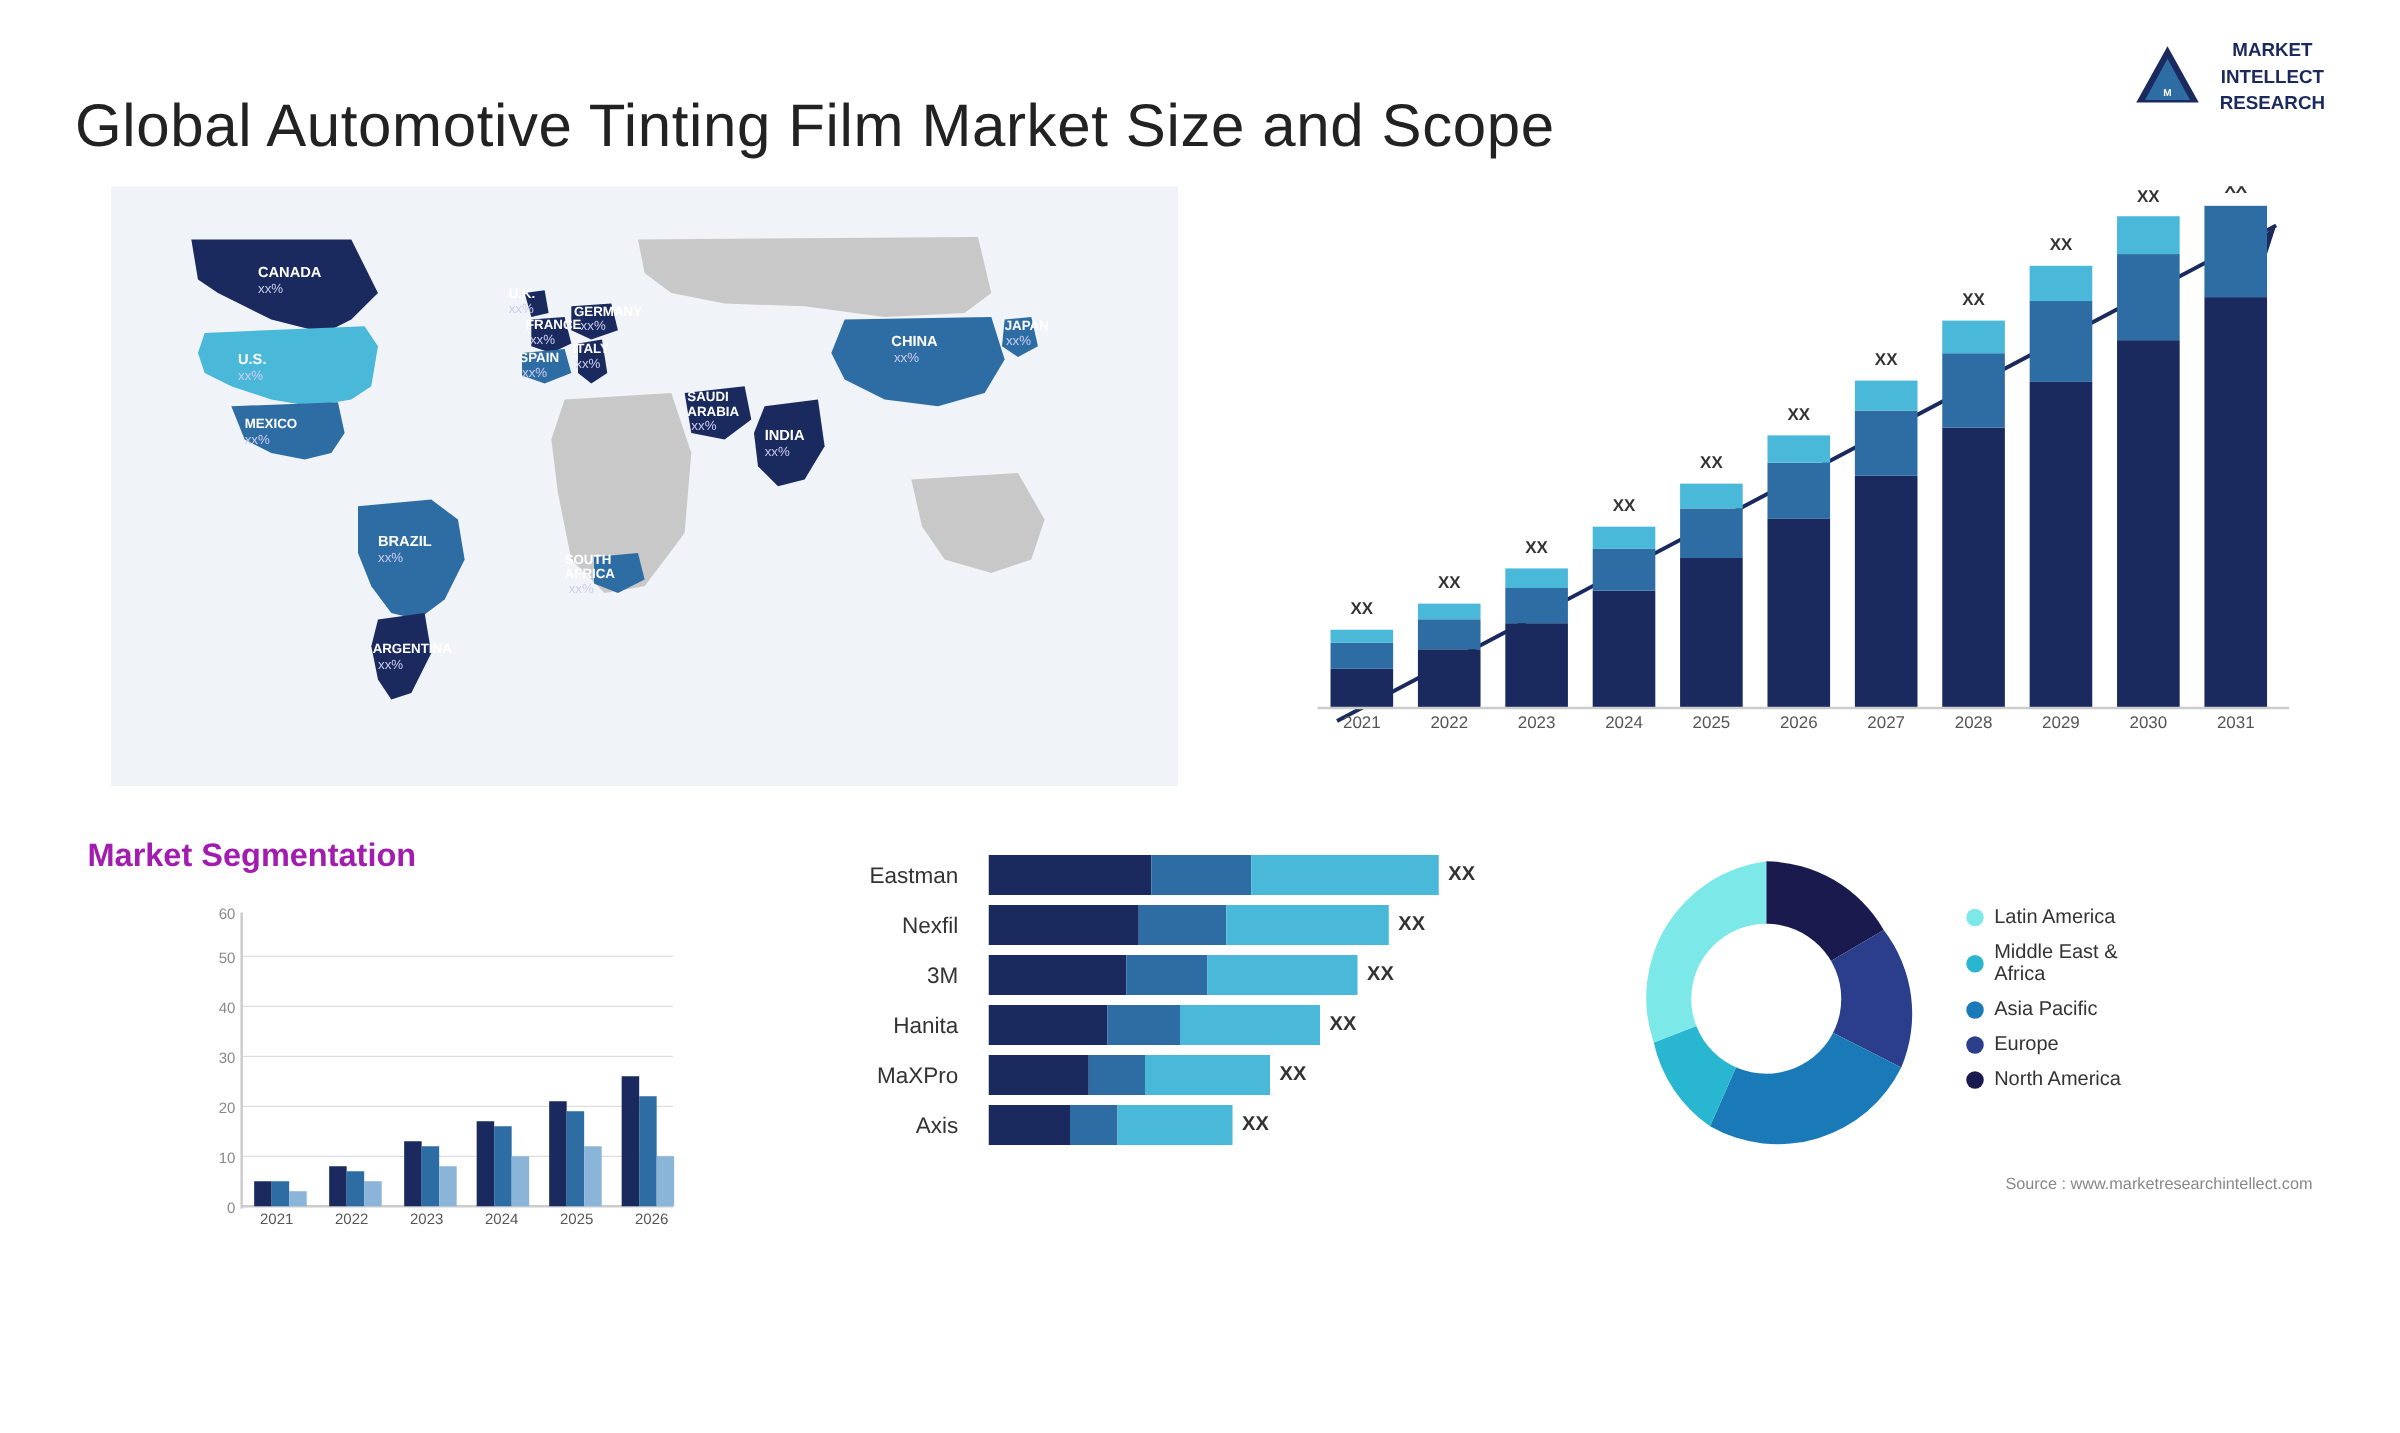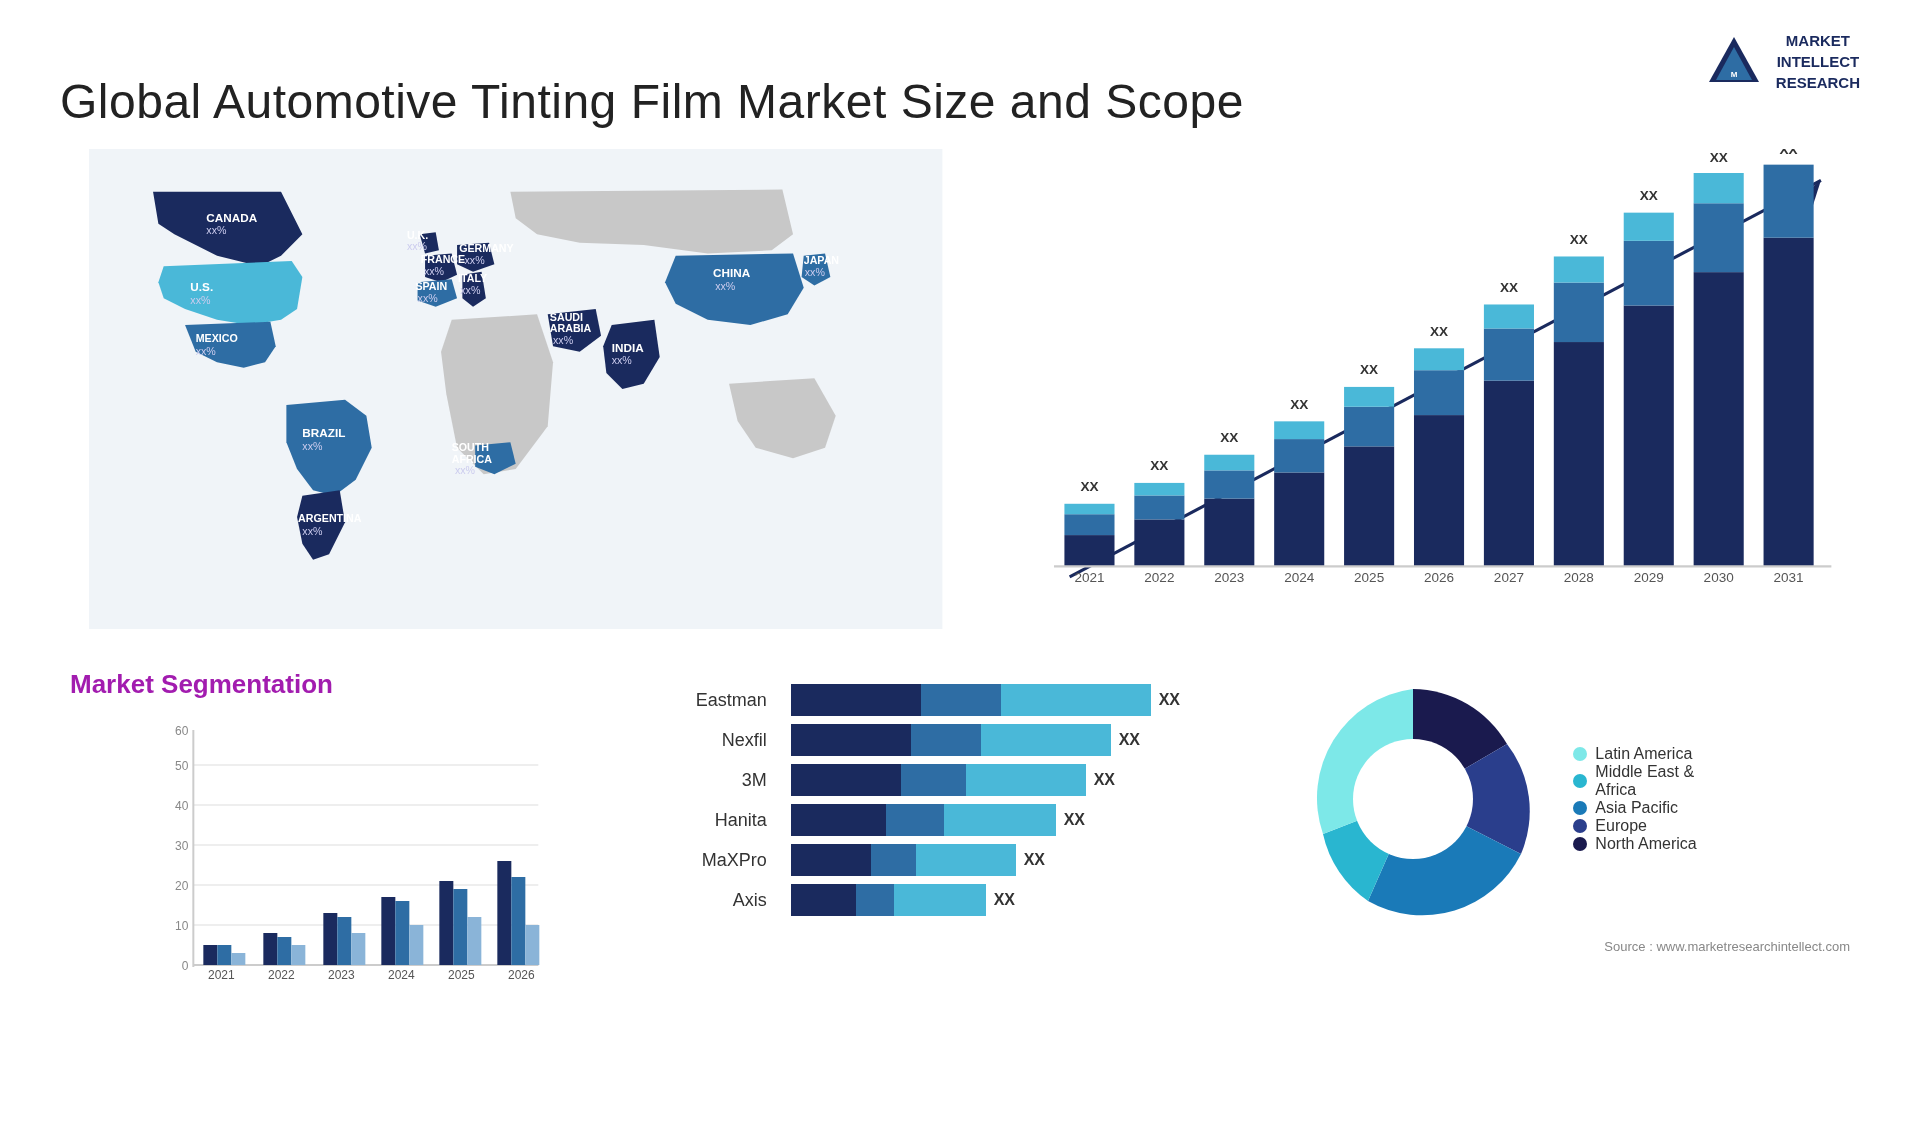--- a/index.html
+++ b/index.html
@@ -152,20 +152,21 @@
       padding: 10px;
     }
     .donut-container {
       display: flex;
       align-items: center;
       gap: 30px;
     }
     .donut-legend {
       display: flex;
       flex-direction: column;
+      gap: 10px;
     }
     .donut-legend-item {
       display: flex;
       align-items: center;
       gap: 8px;
       font-size: 16px;
       color: #333;
     }
     .donut-legend-color {
       width: 14px;

